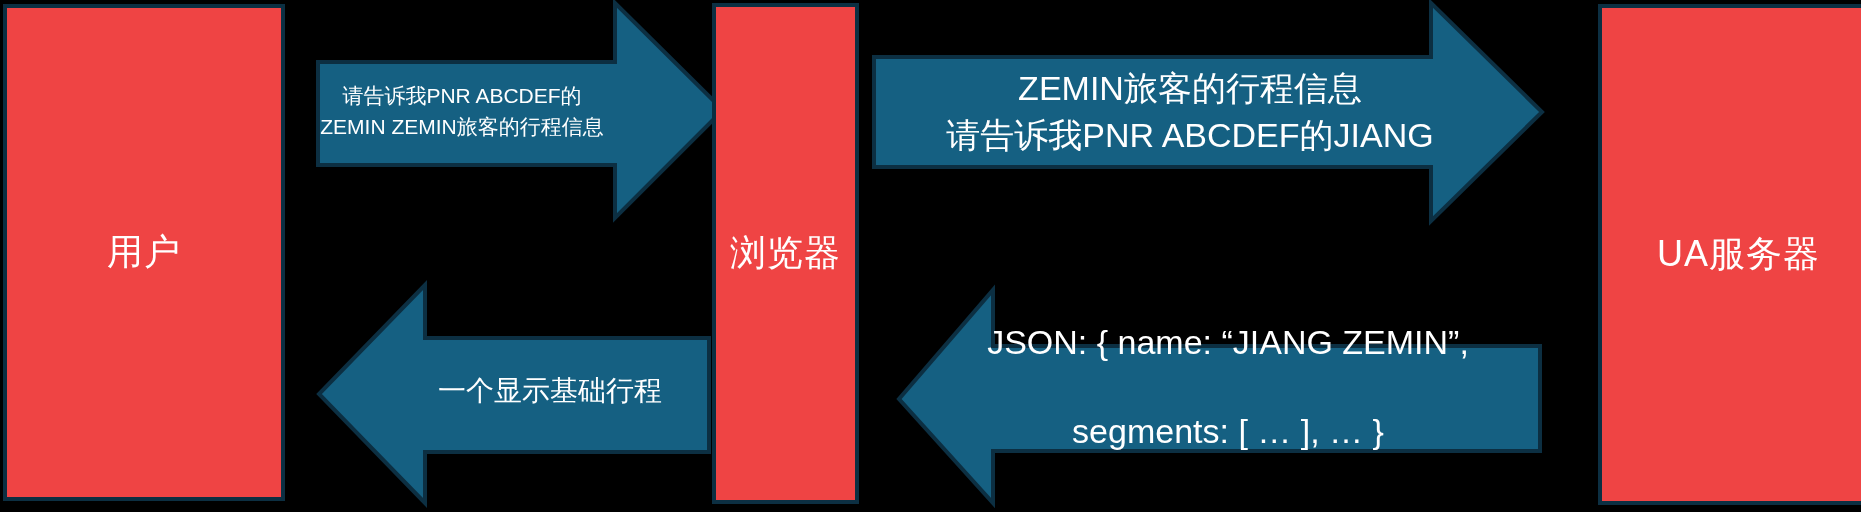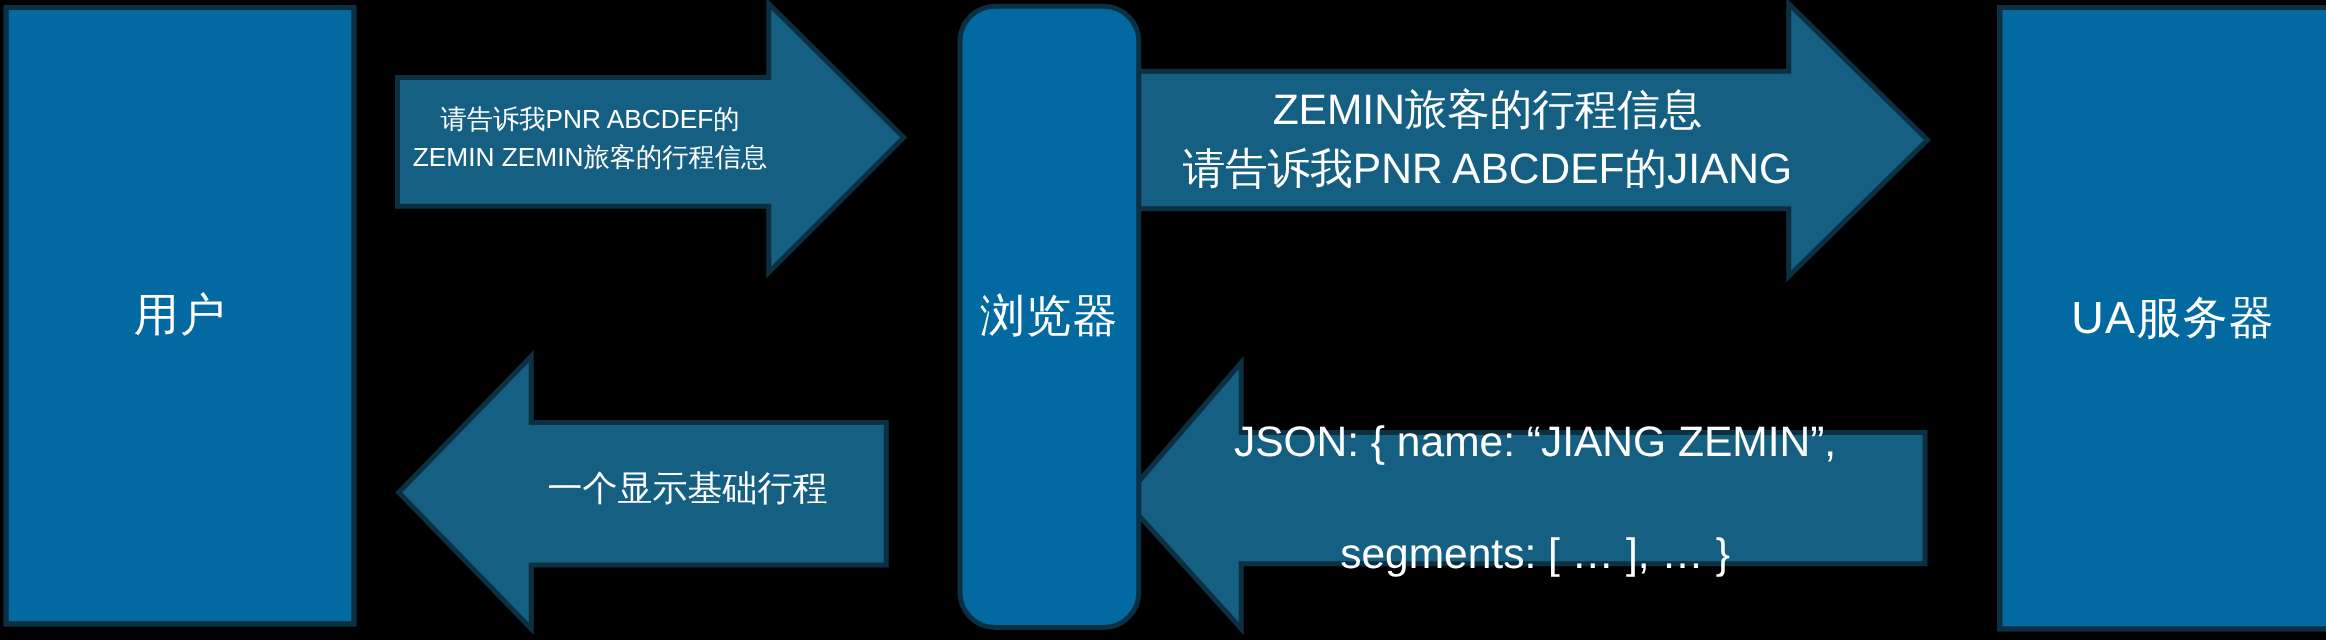--- a/index.html
+++ b/index.html
@@ -18,48 +18,48 @@
   .arrow-layer {
     position: absolute;
     left: 0;
     top: 0;
     width: 1861px;
     height: 512px;
     display: block;
   }
   .node {
     position: absolute;
-    background: #0369a1;
+    background: #ef4444;
     border: 4px solid #0C2F42;
     display: flex;
     align-items: center;
     justify-content: center;
     color: #FFFFFF;
     font-size: 36px;
     letter-spacing: 1px;
     box-sizing: content-box;
   }
   #node-user    { left: 3px;    top: 4px; width: 274px; height: 489px; }
-  #node-browser { left: 766px;  top: 3px; width: 139px; height: 493px; border-radius: 30px; }
+  #node-browser { left: 712px;  top: 3px; width: 139px; height: 493px; }
   #node-ua      { left: 1578px; top: 4px; width: 273px; height: 493px; margin-left: 20px; }
 
   .arrow-text {
     position: absolute;
     display: flex;
     flex-direction: column;
     align-items: center;
     justify-content: center;
     text-align: center;
     color: #FFFFFF;
     white-space: nowrap;
   }
-  #text-req-browser { left: 312px; top: 55px;  width: 320px; height: 112px; font-size: 21px; line-height: 31px; }
+  #text-req-browser { left: 302px; top: 55px;  width: 320px; height: 112px; font-size: 21px; line-height: 31px; }
   #text-req-server  { left: 874px; top: 57px;  width: 632px; height: 110px; font-size: 34px; line-height: 47px; }
   #text-resp-page   { left: 390px; top: 336px; width: 320px; height: 110px; font-size: 28px; line-height: 44px; }
-  #text-resp-json   { left: 948px; top: 344px; width: 560px; height: 110px; font-size: 34px; line-height: 45px; gap: 44px; }
+  #text-resp-json   { left: 948px; top: 332px; width: 560px; height: 110px; font-size: 34px; line-height: 45px; gap: 44px; }
 </style>
 </head>
 <body>
 
 <div class="canvas">
 
   <svg class="arrow-layer" viewBox="0 0 1861 512" xmlns="http://www.w3.org/2000/svg">
 
     <polygon points="318,62 615,62 615,3 723,110 615,218 615,165 318,165" fill="#156082" stroke="#0C2F42" stroke-width="4"></polygon>
 

